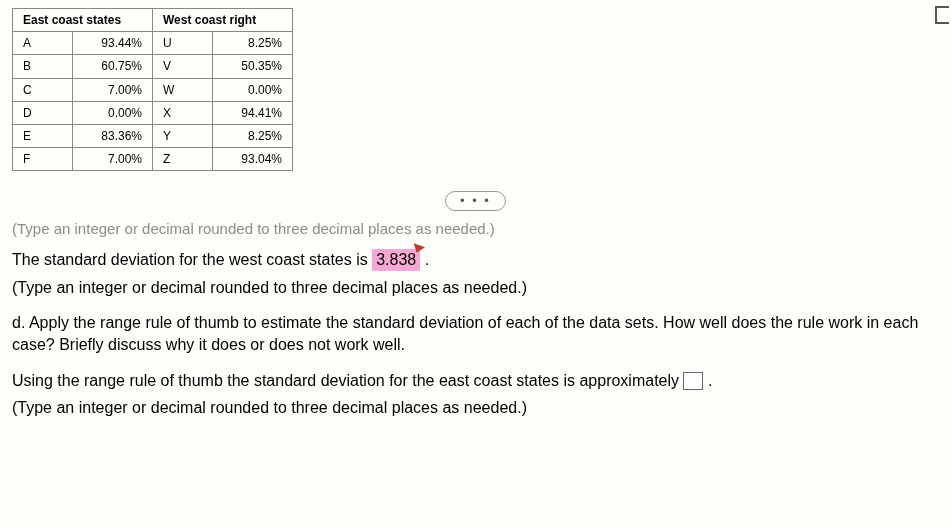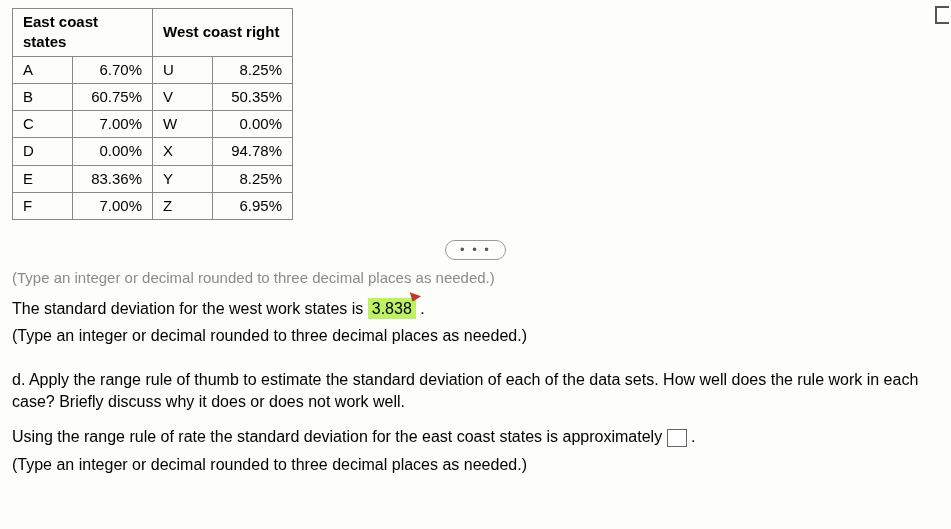--- a/index.html
+++ b/index.html
@@ -9,21 +9,21 @@
       color: #000;
       background: #fdfdfa;
       width: 951px;
       height: 529px;
       padding: 8px 12px;
       position: relative;
       line-height: 1.35;
     }
     .top-row { display: flex; align-items: flex-start; }
     .intro-text { flex: 0 0 575px; padding-right: 10px; }
-    .data-table { border-collapse: collapse; font-size: 15px; }
+    .data-table { border-collapse: collapse; font-size: 12px; }
     .data-table th, .data-table td {
       border: 1px solid #888; padding: 3px 10px; text-align: left;
       font-weight: normal;
     }
     .data-table th { font-weight: normal; }
     .data-table .hdr { font-weight: bold; }
     .data-table td.state { width: 60px; }
     .data-table td.val { width: 80px; text-align: right;}
     .ellipsis-divider {
       text-align: center; margin: 18px 0 8px 0; position: relative;
@@ -33,21 +33,21 @@
       padding: 0px 14px; font-size: 13px; letter-spacing: 2px;
       color: #555; background: #fdfdfa; position: relative; z-index: 2;
     }
     .cut-text {
       color: #777; font-size: 15px; margin-top: 6px;
       filter: blur(0.4px); opacity: 0.85;
     }
     .body-text { margin-top: 10px; }
     .body-text p { margin: 6px 0; }
     .answer-box {
-      display: inline-block; background: #bef264; padding: 0 4px;
+      display: inline-block; background: #f9a8d4; padding: 0 4px;
       position: relative;
     }
     .answer-box::after {
       content: ""; position: absolute; top: -4px; right: -4px;
       width: 0; height: 0; border-left: 6px solid transparent;
       border-right: 6px solid transparent; border-top: 8px solid #c0392b;
       transform: rotate(20deg);
     }
     .blank-box {
       display: inline-block; width: 20px; height: 18px;
@@ -63,71 +63,71 @@
 
 <div class="top-row">
   <table class="data-table">
     <tbody>
         <tr>
       <th colspan="2" class="hdr">East coast states</th>
       <th colspan="2" class="hdr">West coast right</th>
     </tr>
     <tr>
           <td class="state">A</td>
-          <td class="val">6.70%</td>
+          <td class="val">93.44%</td>
           <td class="state">U</td>
           <td class="val">8.25%</td>
         </tr>
     <tr>
           <td class="state">B</td>
           <td class="val">60.75%</td>
           <td class="state">V</td>
           <td class="val">50.35%</td>
         </tr>
     <tr>
           <td class="state">C</td>
           <td class="val">7.00%</td>
           <td class="state">W</td>
           <td class="val">0.00%</td>
         </tr>
     <tr>
           <td class="state">D</td>
           <td class="val">0.00%</td>
           <td class="state">X</td>
-          <td class="val">94.78%</td>
+          <td class="val">94.41%</td>
         </tr>
     <tr>
           <td class="state">E</td>
           <td class="val">83.36%</td>
           <td class="state">Y</td>
           <td class="val">8.25%</td>
         </tr>
     <tr>
           <td class="state">F</td>
           <td class="val">7.00%</td>
           <td class="state">Z</td>
-          <td class="val">6.95%</td>
+          <td class="val">93.04%</td>
         </tr>
   </tbody>
     </table>
 </div>
 
 <div class="icon-right"></div>
 
 <div class="ellipsis-divider">
   <span class="ell-inner">• • •</span>
 </div>
 
 <div class="cut-text">(Type an integer or decimal rounded to three decimal places as needed.)</div>
 
 <div class="body-text">
   <p>
-    <span>The standard deviation for the west work states is </span><span class="answer-box">3.838</span><span> .</span>
+    <span>The standard deviation for the west coast states is </span><span class="answer-box">3.838</span><span> .</span>
   </p>
   <p>(Type an integer or decimal rounded to three decimal places as needed.)</p>
 
-  <p style="margin-top:22px">d. Apply the range rule of thumb to estimate the standard deviation of each of the data sets. How well does the rule work in each case? Briefly discuss why it does or does not work well.</p>
+  <p style="margin-top:14px">d. Apply the range rule of thumb to estimate the standard deviation of each of the data sets. How well does the rule work in each case? Briefly discuss why it does or does not work well.</p>
 
   <p style="margin-top:14px">
-    <span>Using the range rule of rate the standard deviation for the east coast states is approximately </span><span class="blank-box"></span><span> .</span>
+    <span>Using the range rule of thumb the standard deviation for the east coast states is approximately </span><span class="blank-box"></span><span> .</span>
   </p>
   <p>(Type an integer or decimal rounded to three decimal places as needed.)</p>
 </div>
 
 </body></html>

